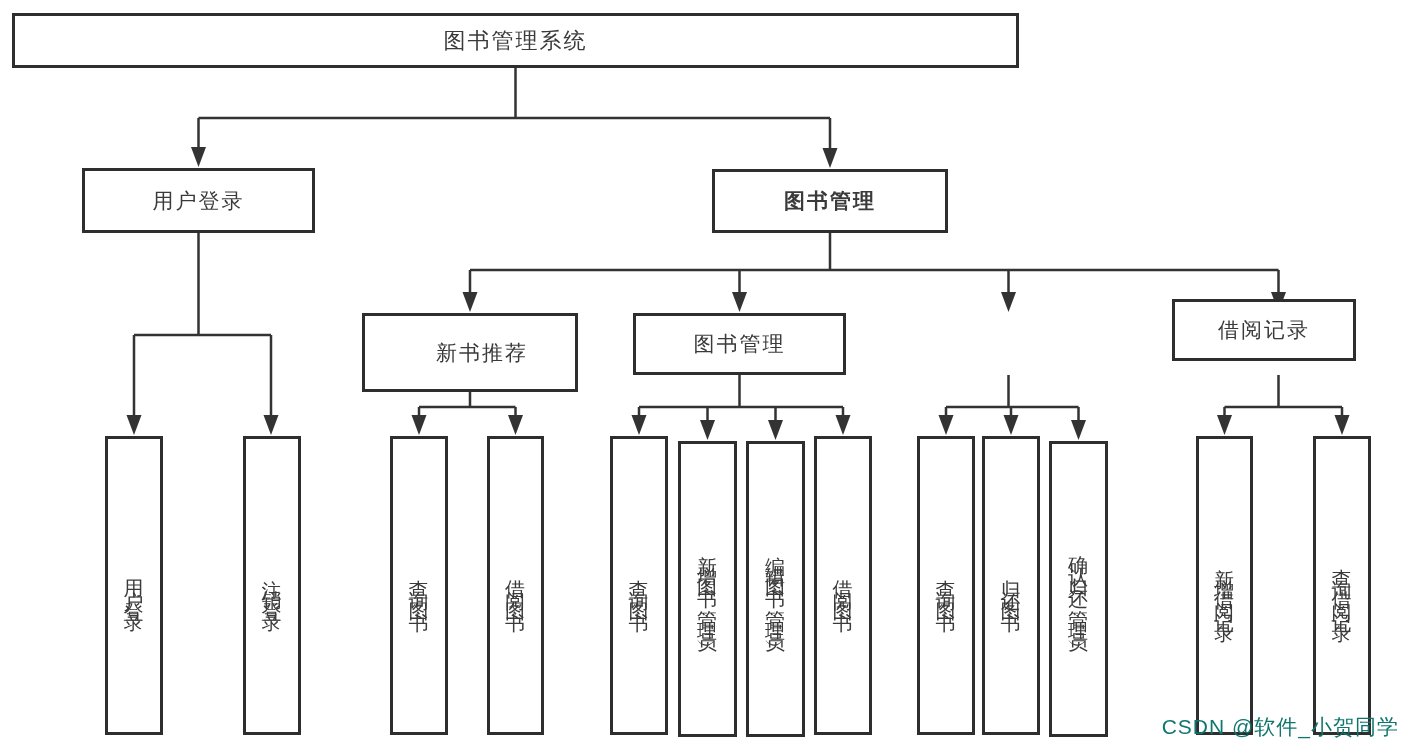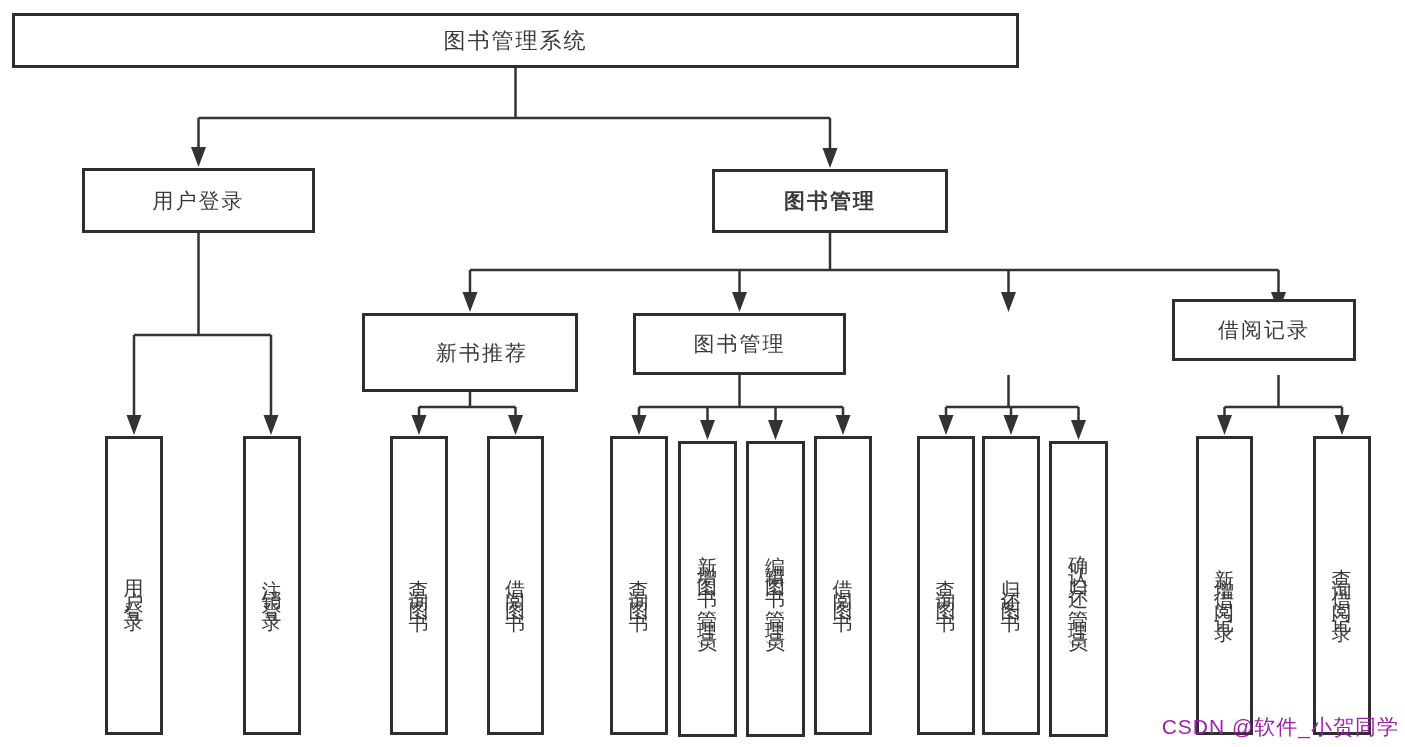--- a/index.html
+++ b/index.html
@@ -5,21 +5,21 @@
   html,body{margin:0;padding:0;background:#ffffff;}
   body{font-family:"Liberation Sans","DejaVu Sans",sans-serif;}
   #stage{position:relative;width:1405px;height:747px;background:#ffffff;overflow:hidden;}
   #wires{position:absolute;left:0;top:0;width:1405px;height:747px;}
   .node{position:absolute;box-sizing:border-box;border:3px solid #2e2e2e;background:#ffffff;
         display:flex;align-items:center;justify-content:center;color:#3a3a3a;}
   .hnode span{font-size:21px;letter-spacing:2px;white-space:nowrap;}
   .root span{font-size:22px;}
   .leaf span{writing-mode:vertical-rl;text-orientation:mixed;font-size:20px;
              letter-spacing:11px;line-height:1;}
-  #watermark{position:absolute;right:6px;bottom:6px;font-size:21px;color:#a21caf;
+  #watermark{position:absolute;right:6px;bottom:6px;font-size:21px;color:#0f766e;
              letter-spacing:1px;z-index:6;white-space:nowrap;}
   .wire{stroke:#333333;stroke-width:2.5;fill:none;}
   .head{fill:#333333;stroke:none;}
 </style>
 </head>
 <body>
 
 <div id="stage">
 
   <svg id="wires" viewBox="0 0 1405 747">

